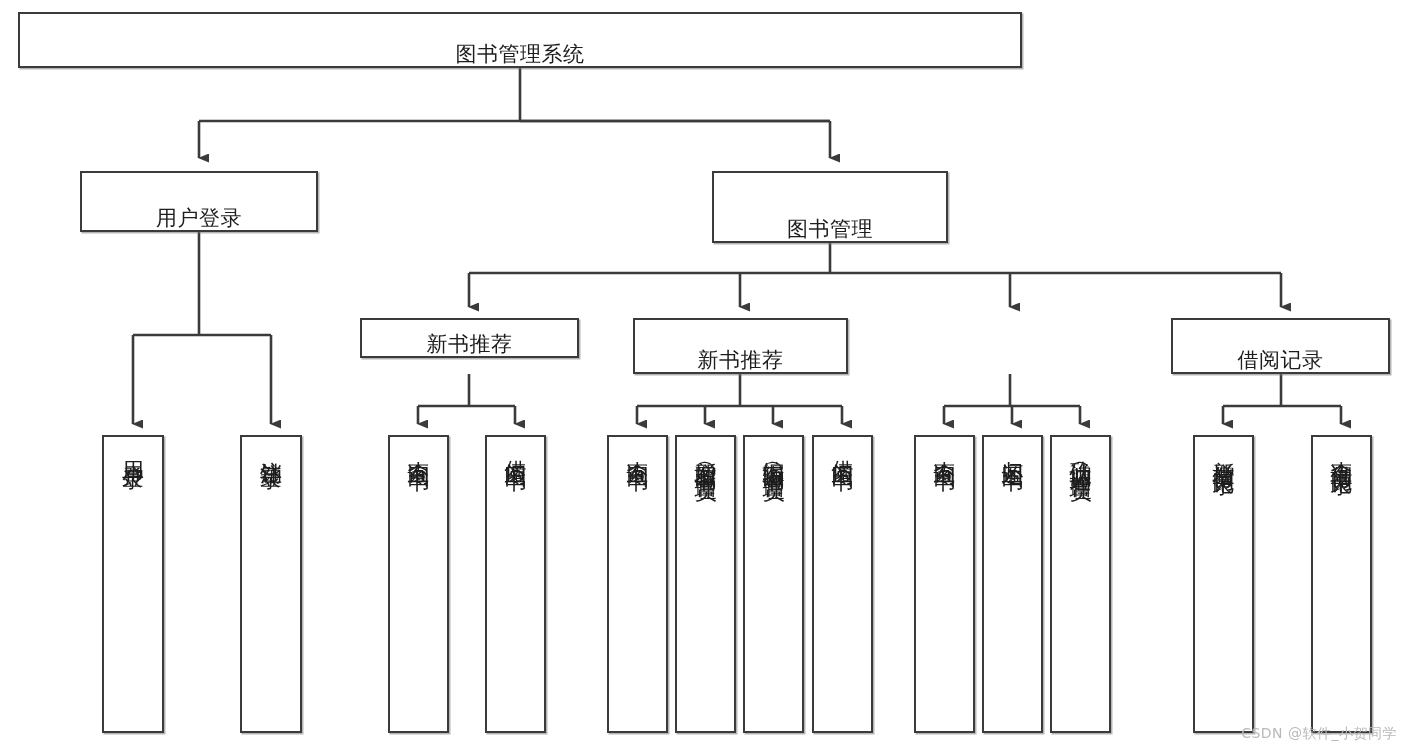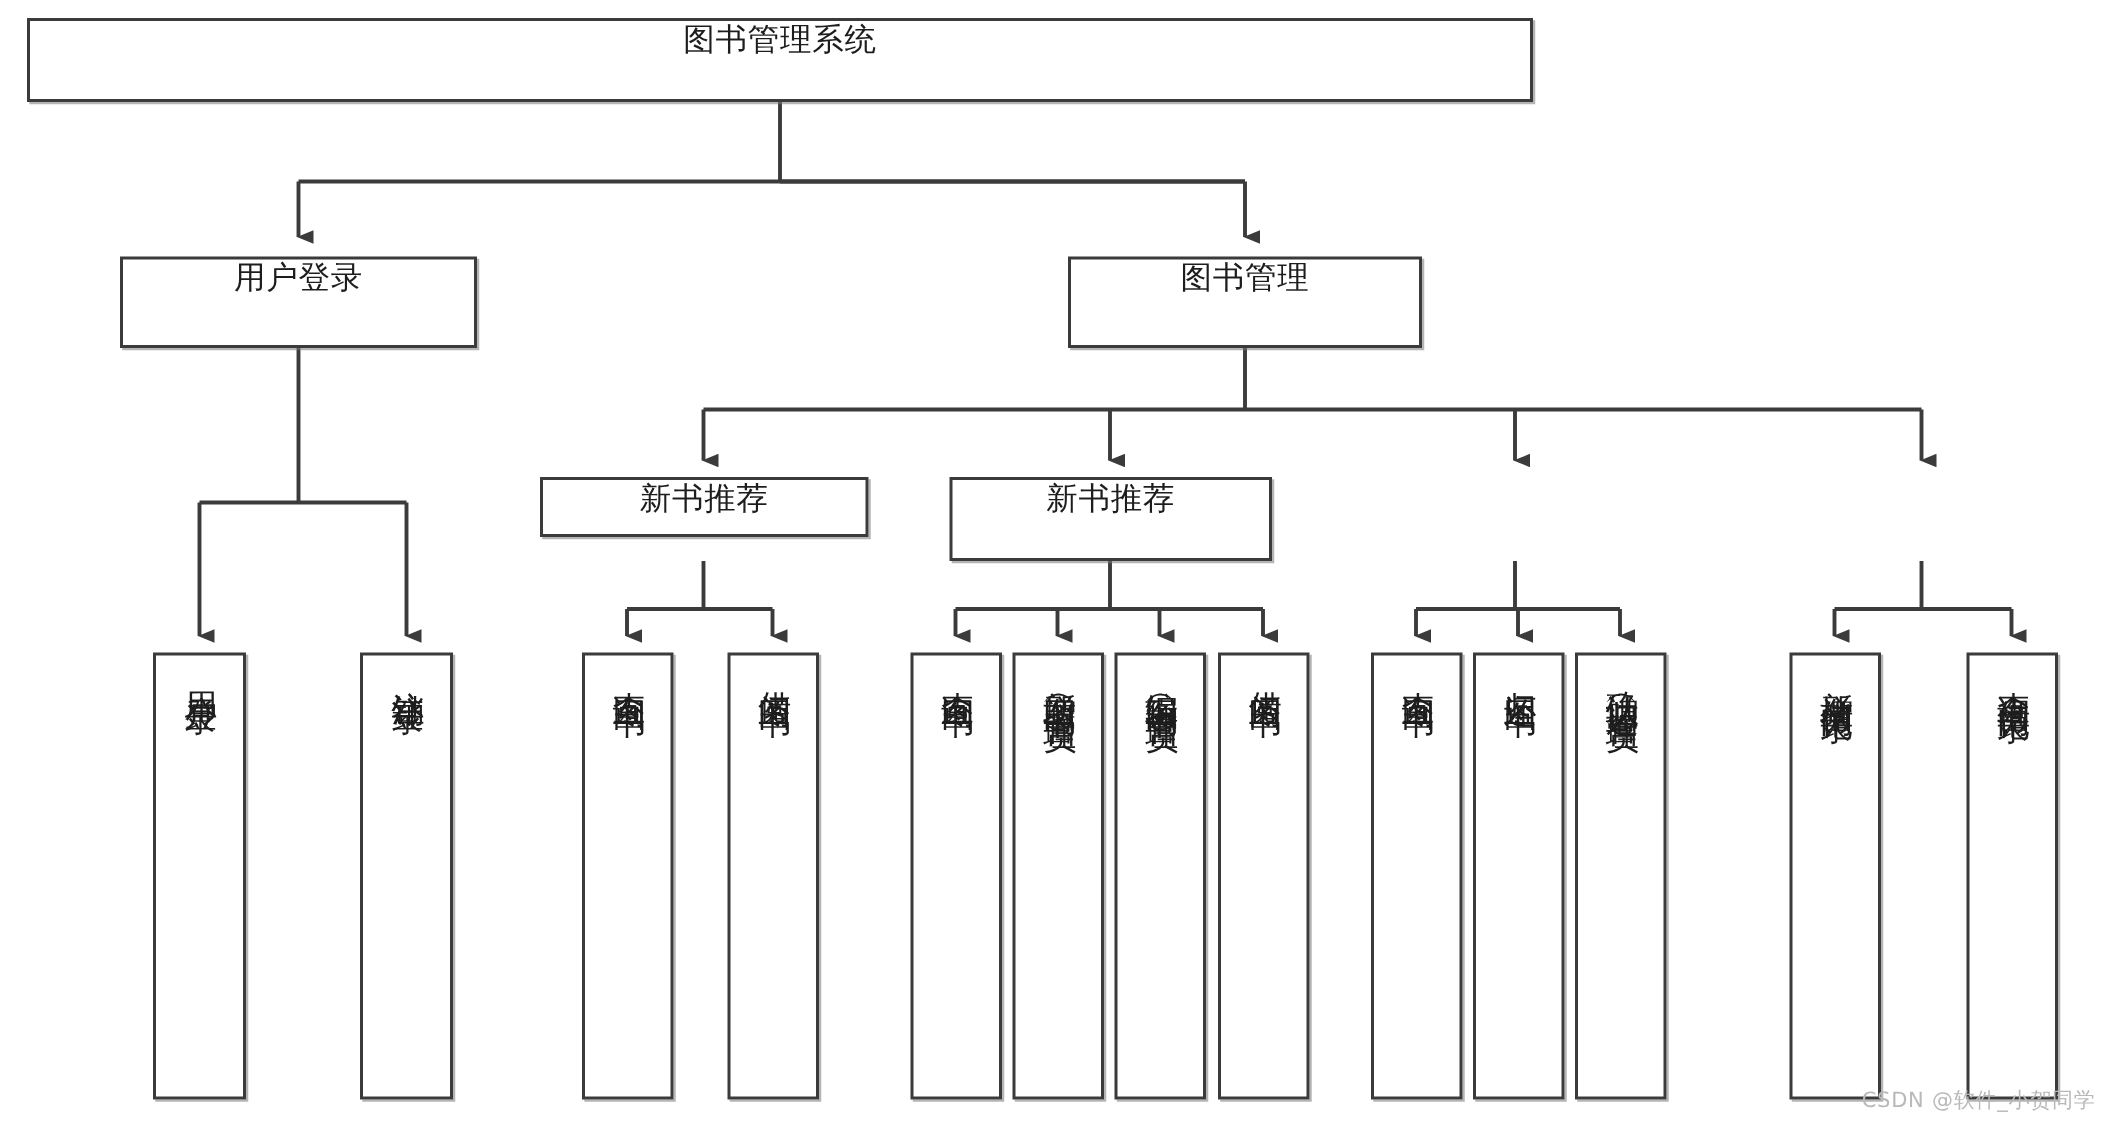--- a/index.html
+++ b/index.html
@@ -26,21 +26,21 @@
     width: 1405px;
     height: 747px;
   }
   .node-box {
     position: absolute;
     box-sizing: border-box;
     background: #ffffff;
     border: 2px solid #3b3b3b;
     box-shadow: 1.5px 1.5px 0 0 rgba(120,120,120,0.55);
     display: flex;
-    align-items: flex-start;
+    align-items: flex-end;
     justify-content: center;
   }
   .node-label {
     color: #1d1d1d;
     font-size: 21px;
     line-height: 1.15;
     letter-spacing: 0.5px;
     white-space: nowrap;
     user-select: none;
   }
@@ -126,29 +126,32 @@
     </g>
   </svg>
 
   <div class="node-box" style="left:18px; top:12px; width:1004px; height:56px;">
     <span class="node-label">图书管理系统</span>
   </div>
 
   <div class="node-box" style="left:80px; top:171px; width:238px; height:61px;">
     <span class="node-label">用户登录</span>
   </div>
-  <div class="node-box" style="left:712px; top:171px; width:236px; height:61px;">
+  <div class="node-box" style="left:712px; top:171px; width:236px; height:72px;">
     <span class="node-label">图书管理</span>
   </div>
 
   <div class="node-box" style="left:360px; top:318px; width:219px; height:40px;">
     <span class="node-label">新书推荐</span>
   </div>
   <div class="node-box" style="left:633px; top:318px; width:215px; height:56px;">
     <span class="node-label">新书推荐</span>
+  </div>
+  <div class="node-box" style="left:1171px; top:318px; width:219px; height:56px;">
+    <span class="node-label">借阅记录</span>
   </div>
 
   <div class="node-box vertical" style="left:102px; top:435px; width:62px; height:298px;">
     <span class="node-label">用户登录</span>
   </div>
   <div class="node-box vertical" style="left:240px; top:435px; width:62px; height:298px;">
     <span class="node-label">注销登录</span>
   </div>
 
   <div class="node-box vertical" style="left:388px; top:435px; width:61px; height:298px;">

